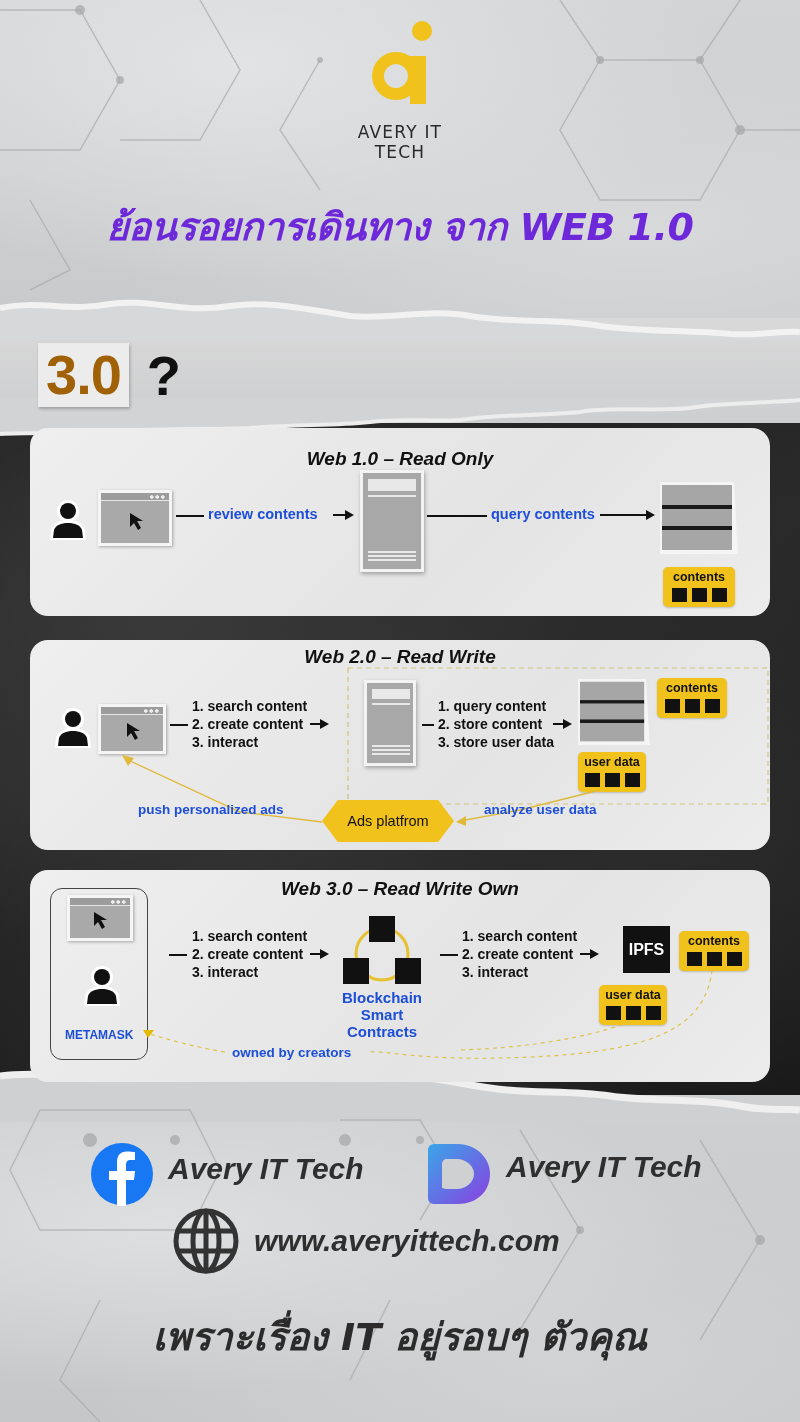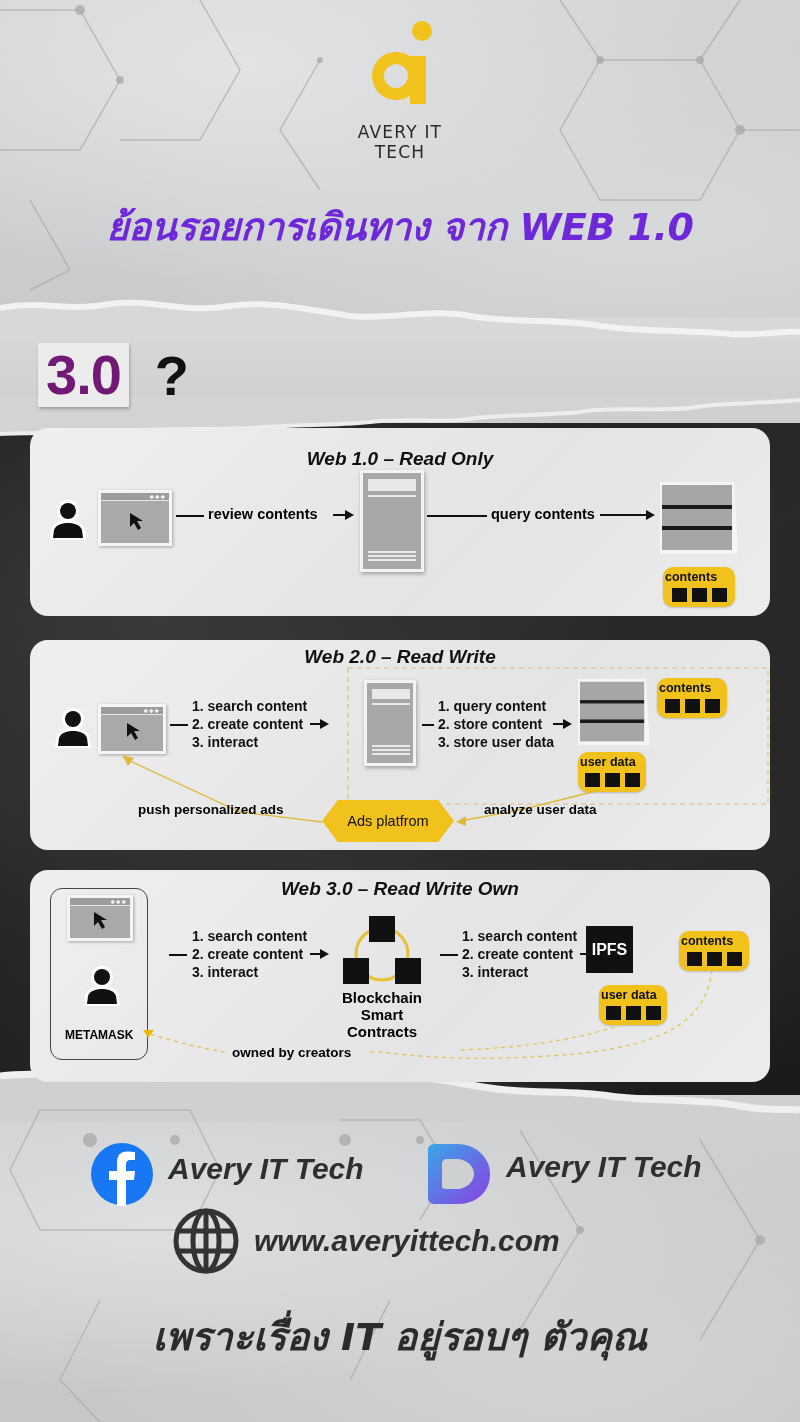--- a/index.html
+++ b/index.html
@@ -54,35 +54,35 @@
     font-size: 38px; color: #6d28d9; letter-spacing: -0.5px;
   }
 
   .main-title {
     position: absolute; left: 26px; top: 340px; height: 70px;
     display: flex; align-items: center;
     font-family: "Liberation Sans", sans-serif; font-weight: bold;
     font-size: 56px; color: #111; letter-spacing: -1px;
   }
   .main-title .hl {
-    display: inline-block; background: #ececec; color: #701a75;
-    padding: 0 8px; margin: 0 26px 0 12px; height: 64px; line-height: 64px;
+    display: inline-block; background: #ececec; color: #a16207;
+    padding: 0 8px; margin: 0 18px 0 12px; height: 64px; line-height: 64px;
     box-shadow: 1px 2px 3px rgba(0,0,0,0.25);
   }
 
   .card {
     position: absolute; left: 30px; width: 740px;
     background: linear-gradient(135deg, #efefef, #e4e4e4 60%, #ececec);
     border-radius: 18px;
   }
   .card-title {
     position: absolute; left: 0; width: 100%; text-align: center;
     font-weight: bold; font-style: italic; font-size: 19px; color: #111;
   }
-  .lbl { position: absolute; font-weight: bold; font-size: 14.5px; color: #000000; white-space: nowrap; }
+  .lbl { position: absolute; font-weight: bold; font-size: 14.5px; color: #1d4ed8; white-space: nowrap; }
   .steps { position: absolute; font-weight: bold; font-size: 14px; line-height: 18px; color: #111; }
   .steps div { white-space: nowrap; }
 
   .person { position: absolute; width: 40px; height: 44px; }
   .browser {
     position: absolute; width: 74px; height: 56px;
     background: #a9a9a9; border: 3px solid #f5f5f5;
     box-shadow: 1px 1px 3px rgba(0,0,0,0.3);
   }
   .browser .bar { position: absolute; left: 0; top: 0; width: 100%; height: 8px; background: #9c9c9c; border-bottom: 1px solid #e6e6e6; }
@@ -96,22 +96,22 @@
     box-shadow: 1px 2px 4px rgba(0,0,0,0.3);
   }
   .server .top { position: absolute; left: 5px; top: 6px; width: 48px; height: 12px; background: #e8e8e8; }
   .server .ln1 { position: absolute; left: 5px; top: 22px; width: 48px; height: 2px; background: #e8e8e8; }
   .server .btm { position: absolute; left: 5px; bottom: 6px; width: 48px; height: 12px;
     background: repeating-linear-gradient(180deg, #e8e8e8 0 2px, transparent 2px 4px); }
 
   .db { position: absolute; width: 80px; height: 72px; }
 
   .chip {
-    position: absolute; background: #f1c21b; border-radius: 10px;
-    padding: 3px 2px 5px; text-align: left;
+    position: absolute; background: #f1c21b; border-radius: 5px;
+    padding: 3px 2px 5px; text-align: center;
     box-shadow: 0 1px 2px rgba(0,0,0,0.2);
   }
   .chip .t { font-weight: bold; font-size: 12.5px; color: #111; line-height: 15px; white-space: nowrap; }
   .chip .sq { display: flex; justify-content: center; gap: 5px; margin-top: 3px; }
   .chip .sq span { width: 15px; height: 14px; background: #111; display: block; }
 
   .arrow-line { position: absolute; height: 2px; background: #111; }
 
   .ads {
     position: absolute; left: 322px; top: 800px; width: 132px; height: 42px;
@@ -119,21 +119,21 @@
     clip-path: polygon(12% 0, 88% 0, 100% 50%, 88% 100%, 12% 100%, 0 50%);
     display: flex; align-items: center; justify-content: center;
     font-weight: normal; font-size: 14.5px; color: #111;
   }
 
   .metamask-box {
     position: absolute; left: 50px; top: 888px; width: 98px; height: 172px;
     border: 1.5px solid #444; border-radius: 12px;
   }
   .ipfs {
-    position: absolute; left: 586px; top: 926px; width: 47px; height: 47px;
+    position: absolute; left: 623px; top: 926px; width: 47px; height: 47px;
     background: #111; color: #fff; font-weight: bold; font-size: 16px;
     display: flex; align-items: center; justify-content: center;
   }
 
   .social-text {
     position: absolute; font-weight: bold; font-style: italic; font-size: 30px; color: #2f2f2f;
     font-family: "Liberation Sans", sans-serif; white-space: nowrap;
   }
   .slogan {
     position: absolute; left: 0; top: 1306px; width: 800px; text-align: center;

